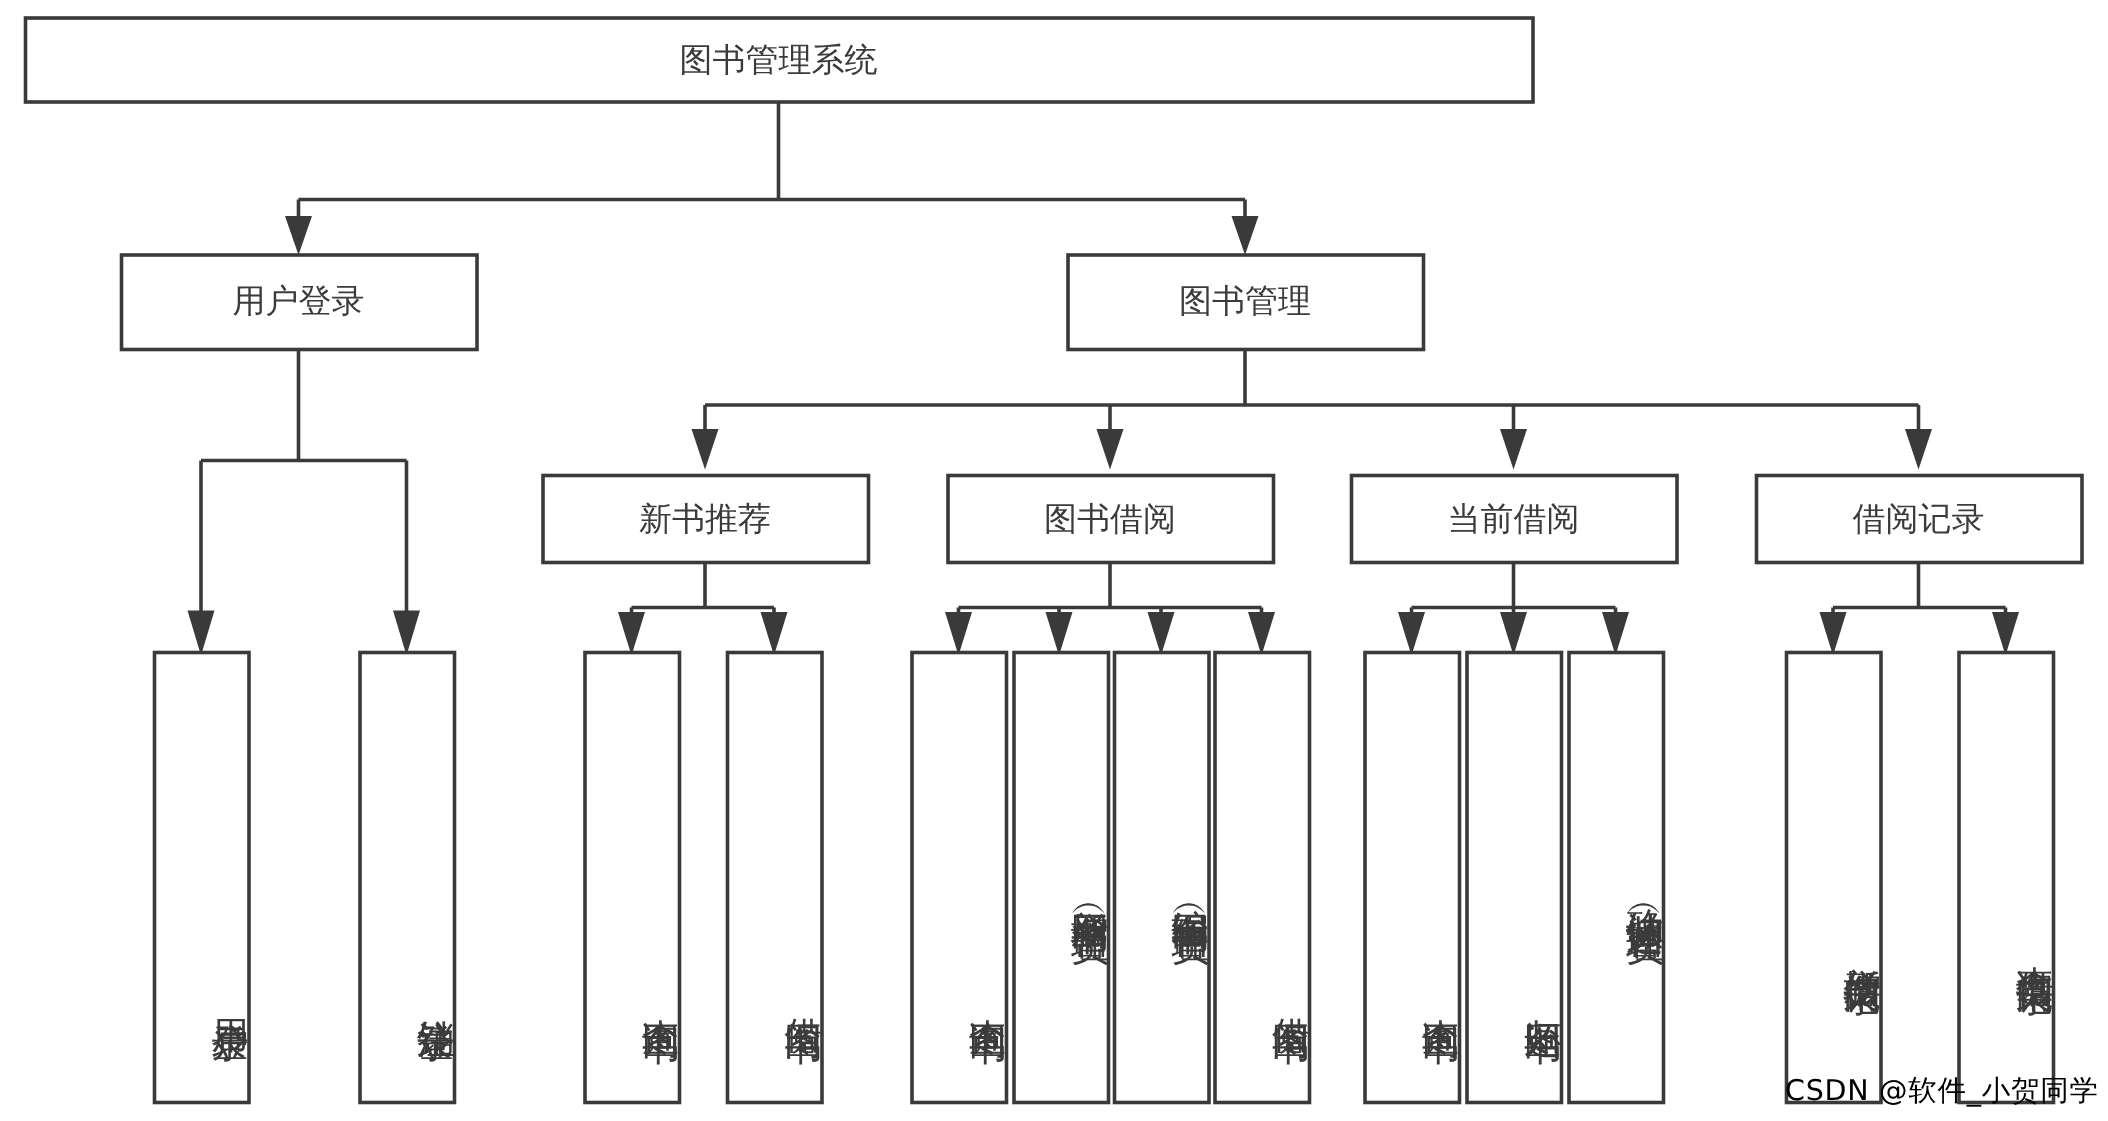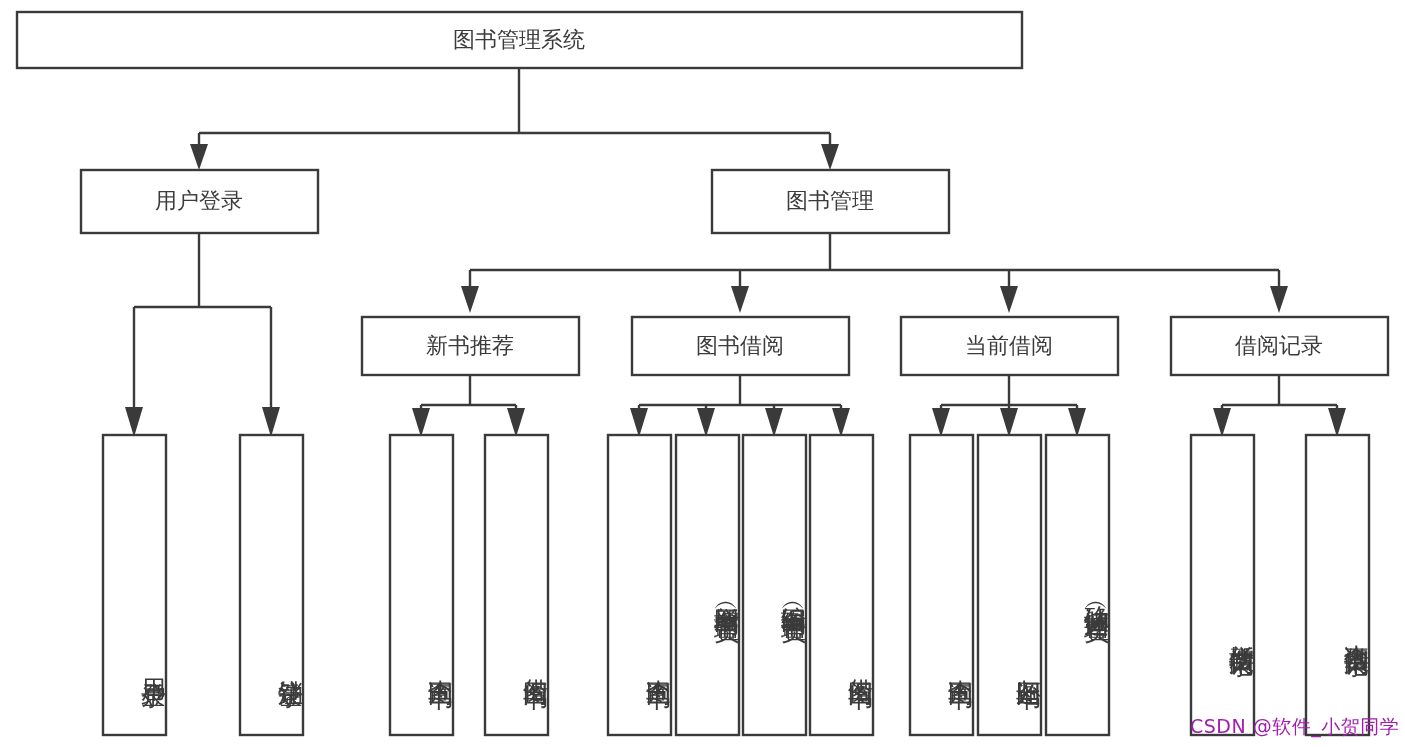--- a/index.html
+++ b/index.html
@@ -56,21 +56,21 @@
     text-align: center;
     display: flex;
     align-items: flex-start;
     justify-content: center;
     pointer-events: none;
   }
   .watermark {
     position: absolute;
     font-family: "DejaVu Sans", "Liberation Sans", sans-serif;
     font-size: 19px;
-    color: #a21caf;
+    color: #000000;
     white-space: nowrap;
     letter-spacing: 0.5px;
   }
 </style>
 </head>
 <body>
 
 <svg id="diagram" viewBox="0 0 1405 747">
 
   <g>

